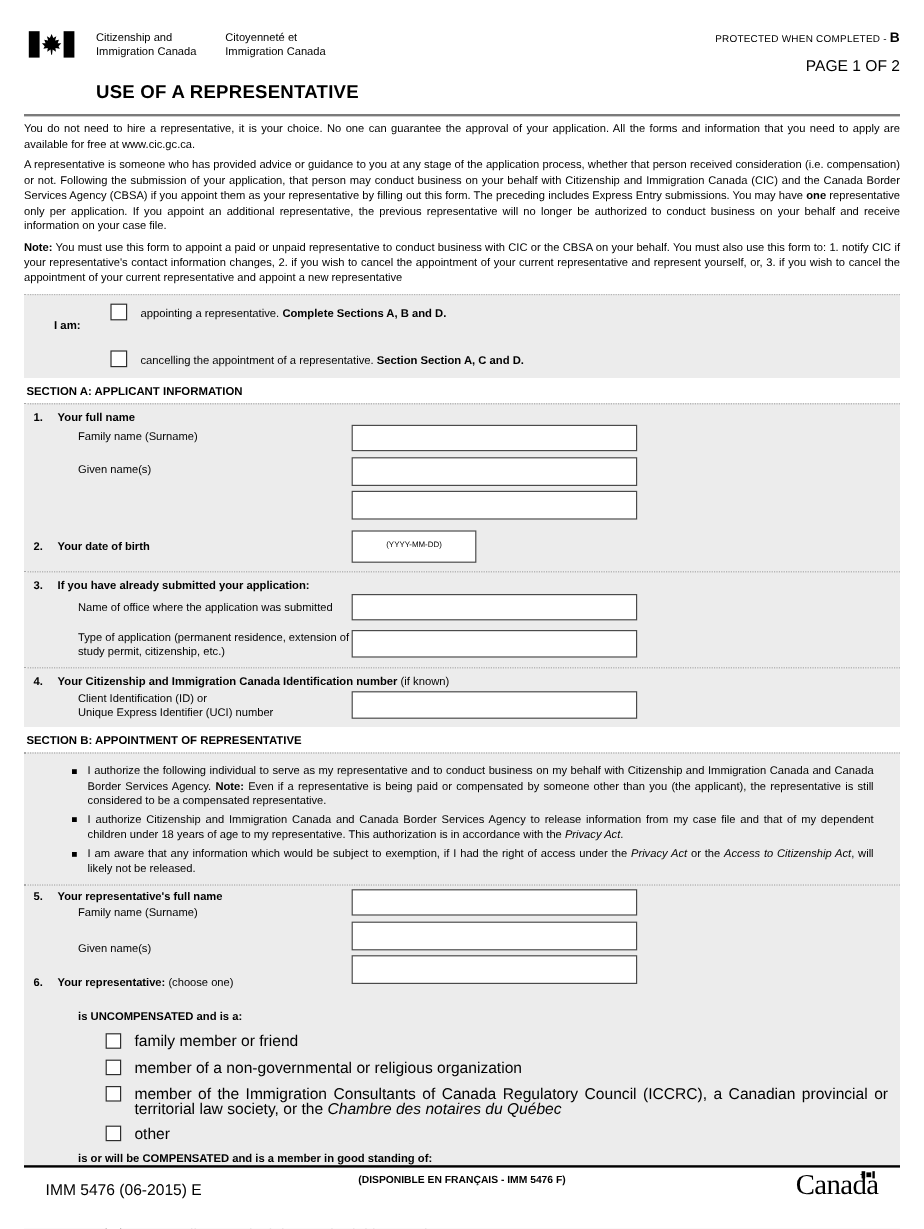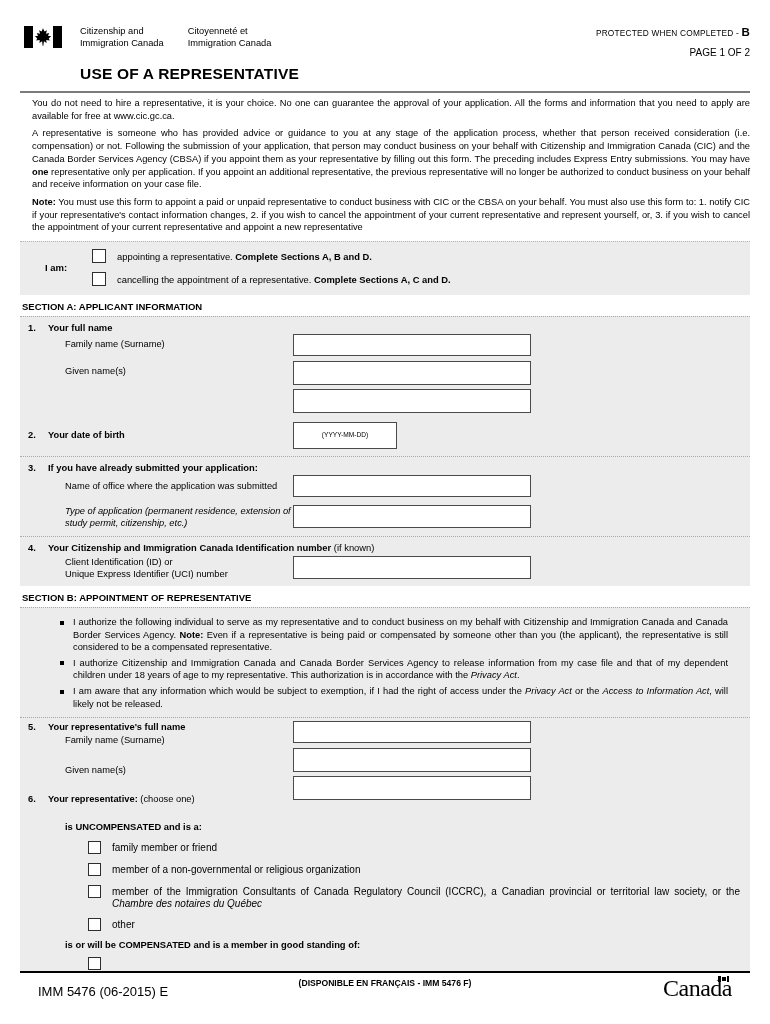--- a/index.html
+++ b/index.html
@@ -9,32 +9,32 @@
 
   
   .hdr { display:flex; align-items:flex-start; margin-top:26px; }
   .flag { display:flex; align-items:stretch; width:38px; height:22px; margin-left:4px; }
   .flag .bar { width:9px; background:#000; }
   .flag .leaf { width:20px; display:flex; align-items:center; justify-content:center; }
   .dept { display:flex; gap:24px; margin-left:18px; font-size:9.3px; line-height:11.5px; }
   .hdr-right { margin-left:auto; text-align:right; }
   .protected { font-size:8.3px; letter-spacing:.2px; }
   .protected b { font-size:11.5px; }
-  .pageno { font-size:10px; margin-top:9px; }
+  .pageno { font-size:13px; margin-top:9px; }
   .title { font-size:15.5px; font-weight:bold; margin:7px 0 0 60px; letter-spacing:.2px; }
   .rule { border-top:2px solid #7b7b7b; margin-top:8px; }
 
   
-  .para { font-size:9.3px; line-height:12.7px; text-align:justify; margin-top:4px;margin-left:12px; }
+  .para { font-size:9.3px; line-height:12.7px; text-align:justify; margin-top:4px; }
   .para + .para { margin-top:5px; }
 
   
   .iam { background:#ececec; display:flex; margin-top:7px; padding:7px 0 9px 0; border-top:1px dotted #b5b5b5; }
   .iam-label { font-weight:bold; font-size:9.5px; margin-left:25px; width:47px; padding-top:13px; }
-  .iam-opts { display:flex; flex-direction:column; gap:9px; }
+  .iam-opts { display:flex; flex-direction:column; gap:25px; }
   .opt-row { display:flex; align-items:center; }
   .cb { width:14px; height:14px; background:#fff; border:1px solid #2e2e2e; flex:none; }
   .opt-row .opt-text { margin-left:11px; font-size:9.4px; }
 
   
   .sec-hdr { font-size:9.5px; font-weight:bold; padding:6px 0 4px 2px; background:#fff; }
   .panel { background:#ececec; border-top:1px dotted #a8a8a8; }
   .qhead { display:flex; padding-top:5px; font-size:9.4px; }
   .qnum { font-weight:bold; margin-left:8px; width:20px; flex:none; }
   .qtitle { font-weight:bold; }
@@ -48,21 +48,21 @@
 
   
   .bullet-row { display:flex; padding:0 22px 0 40px; margin-top:4px; }
   .bdot { width:4px; height:4px; background:#000; flex:none; margin-top:4.5px; }
   .btext { margin-left:9px; font-size:9.3px; line-height:12.6px; text-align:justify; }
 
   
   .choice-hdr { font-weight:bold; font-size:9.4px; margin-left:45px; }
   .cb-row { display:flex; align-items:flex-start; margin-left:68px; }
   .cb-sm { width:13px; height:13px; background:#fff; border:1px solid #2e2e2e; flex:none; }
-  .cb-row .cb-text { margin-left:11px; font-size:10px; line-height:11.8px; padding-top:1px; max-width:628px; }
+  .cb-row .cb-text { margin-left:11px; font-size:13px; line-height:11.8px; padding-top:1px; max-width:628px; }
   .arrow-row { display:flex; align-items:flex-start; margin-left:92px; }
   .tri { width:0; height:0; border-left:9px solid #000; border-top:5.5px solid transparent; border-bottom:5.5px solid transparent; flex:none; margin-top:4px; }
   .arrow-lbl { margin-left:10px; width:162px; font-size:9.3px; padding-top:4px; flex:none; }
 
   i { font-style:italic; }
   b { font-weight:bold; }
 
   
   .footer { position:absolute; left:0; right:0; top:971px; height:53px; background:#fff; padding:0 20px; }
   .f-rule { border-top:2.5px solid #000; }
@@ -111,21 +111,21 @@
 
   <div class="iam">
     <div class="iam-label">I am:</div>
     <div class="iam-opts">
       <div class="opt-row">
         <span class="cb"></span>
         <span class="opt-text"><span>appointing a representative. </span><b>Complete Sections A, B and D.</b></span>
       </div>
       <div class="opt-row">
         <span class="cb"></span>
-        <span class="opt-text"><span>cancelling the appointment of a representative. </span><b>Complete Sections A, C and D.</b></span>
+        <span class="opt-text"><span>cancelling the appointment of a representative. </span><b>Section Section A, C and D.</b></span>
       </div>
     </div>
   </div>
 
   <div class="sec-hdr">SECTION A:  APPLICANT INFORMATION</div>
 
   <div class="panel" style="padding-bottom:7px;">
     <div class="qhead">
         <span class="qnum">1.</span>
         <span class="qtitle">Your full name</span>
@@ -150,21 +150,21 @@
 
   <div class="panel" style="padding-bottom:7px;">
     <div class="qhead">
         <span class="qnum">3.</span>
         <span class="qtitle">If you have already submitted your application:</span>
       </div>
     <div class="row" style="margin-top:2px;">
       <div class="lbl" style="padding-top:6px;">Name of office where the application was submitted</div>
       <input class="ibox h22" type="text" style="">
     </div>
-    <div class="row" style="margin-top:8px;font-style:italic;">
+    <div class="row" style="margin-top:8px;">
       <div class="lbl" style="padding-top:1px;">Type of application (permanent residence, extension of study permit, citizenship, etc.)</div>
       <input class="ibox h23" type="text" style="">
     </div>
   </div>
 
   <div class="panel" style="padding-bottom:6px;">
     <div class="qhead">
         <span class="qnum">4.</span>
         <span><b>Your Citizenship and Immigration Canada Identification number</b><span> (if known)</span></span>
       </div>
@@ -180,21 +180,21 @@
     <div class="bullet-row">
       <span class="bdot"></span>
       <span class="btext"><span>I authorize the following individual to serve as my representative and to conduct business on my behalf with Citizenship and Immigration Canada and Canada Border Services Agency. </span><b>Note:</b><span> Even if a representative is being paid or compensated by someone other than you (the applicant), the representative is still considered to be a compensated representative.</span></span>
     </div>
     <div class="bullet-row" style="margin-top:3px;">
       <span class="bdot"></span>
       <span class="btext"><span>I authorize Citizenship and Immigration Canada and Canada Border Services Agency to release information from my case file and that of my dependent children under 18 years of age to my representative. This authorization is in accordance with the </span><i>Privacy Act</i><span>.</span></span>
     </div>
     <div class="bullet-row" style="margin-top:3px;">
       <span class="bdot"></span>
-      <span class="btext"><span>I am aware that any information which would be subject to exemption, if I had the right of access under the </span><i>Privacy Act</i><span> or the </span><i>Access to Information Act</i><span>, will likely not be released.</span></span>
+      <span class="btext"><span>I am aware that any information which would be subject to exemption, if I had the right of access under the </span><i>Privacy Act</i><span> or the </span><i>Access to Citizenship Act</i><span>, will likely not be released.</span></span>
     </div>
   </div>
 
   <div class="panel" style="padding-bottom:6px;">
 
     <div class="row" style="padding-top:3px;">
       <div class="lbl" style="padding-top:1px;">
         <div><b><span style="display:inline-block;width:20px;margin-left:-37px;">5.</span></b><b>Your representative's full name</b></div>
         <div style="margin-top:1px;">Family name (Surname)</div>
         <div style="margin-top:19px;">Given name(s)</div>

